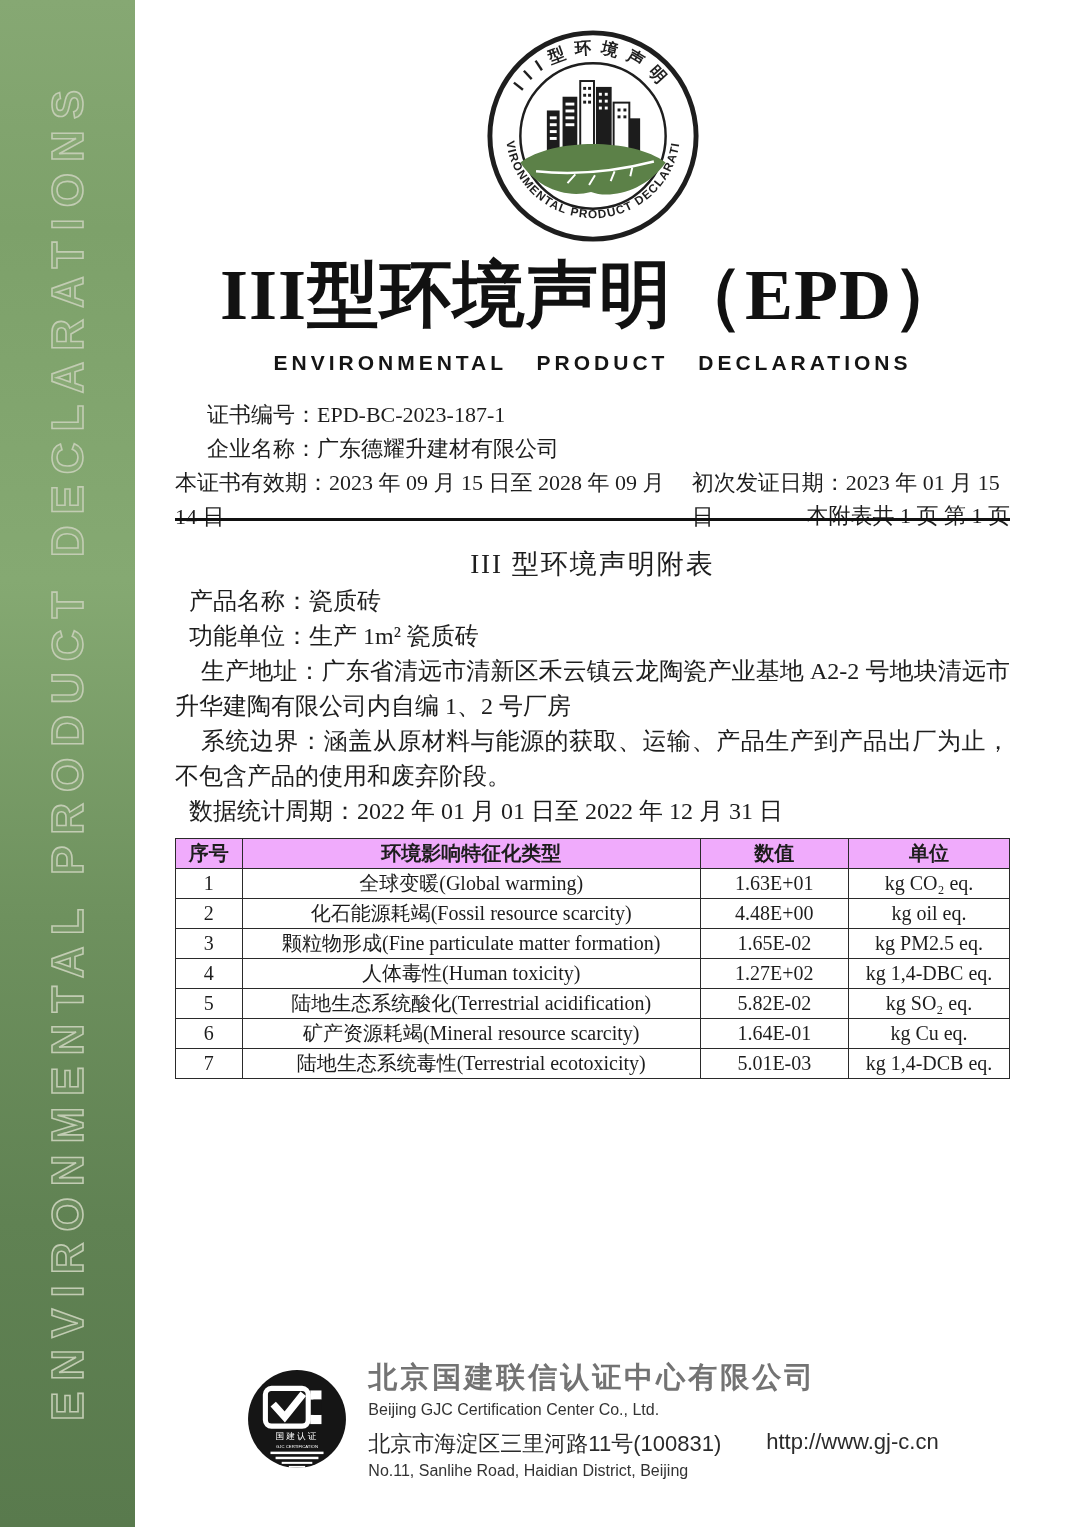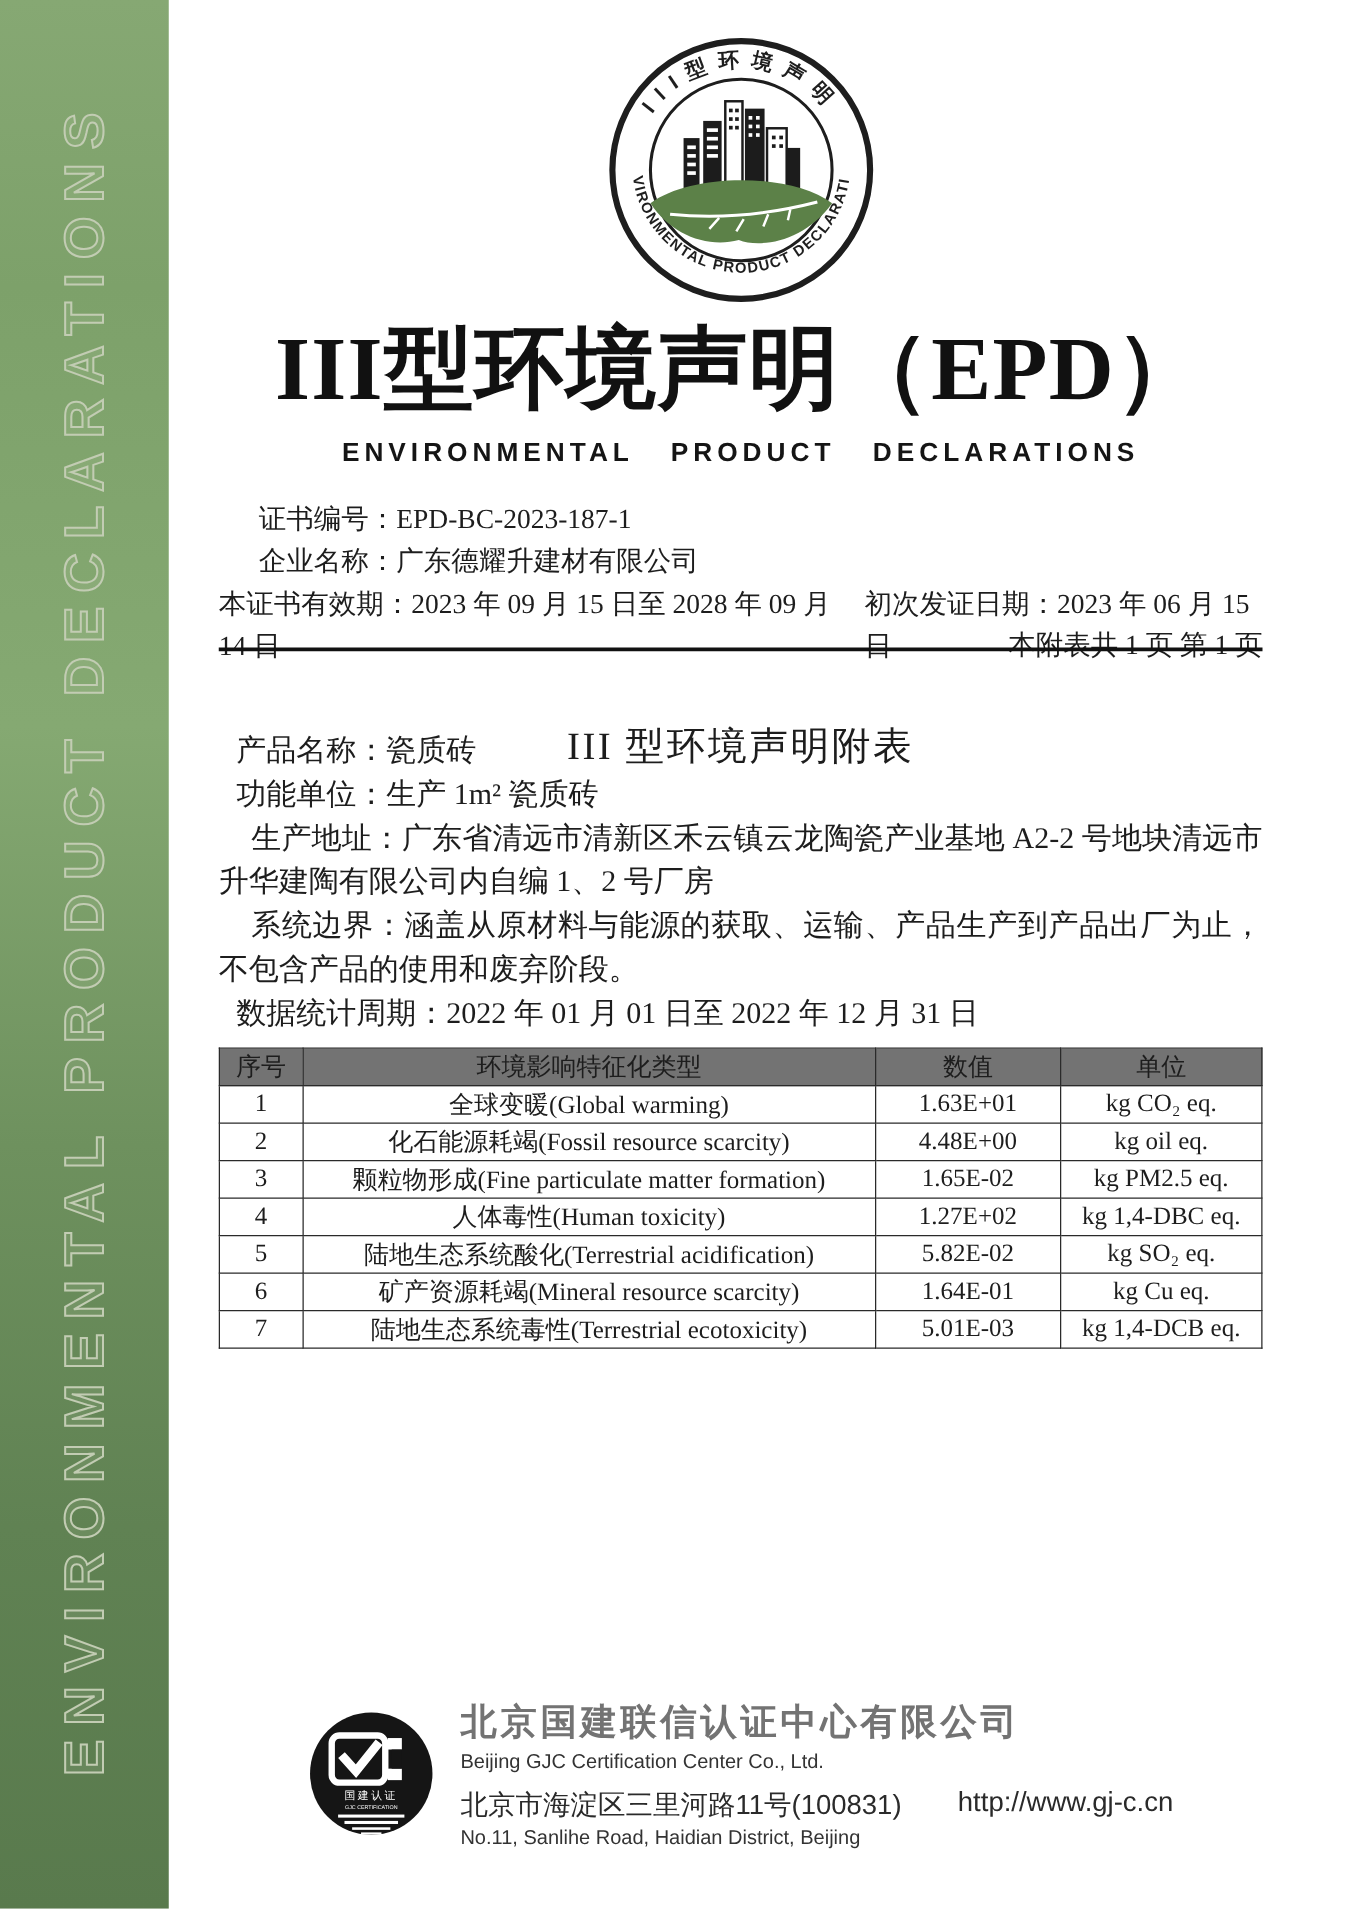--- a/index.html
+++ b/index.html
@@ -39,31 +39,31 @@
     margin-top:8px;font-family:"Liberation Sans","DejaVu Sans",sans-serif;
     font-weight:700;font-size:21px;letter-spacing:4px;word-spacing:20px;color:#151515;
   }
   
   .info-block{top:398px;font-size:22px;}
   .info-line{height:34px;line-height:34px;margin-left:32px;}
   .info-row{display:flex;justify-content:space-between;height:34px;line-height:34px;}
   .page-line{text-align:right;height:32px;line-height:32px;}
   .rule{position:absolute;left:175px;top:518px;width:835px;height:3px;background:#111;}
   
-  .attach-heading{top:576px;text-align:center;font-size:31px;letter-spacing:2px;}
+  .attach-heading{top:546px;text-align:center;font-size:27px;letter-spacing:2px;}
   .para-block{top:584px;font-size:24px;line-height:35px;}
   .para{margin:0;text-indent:14px;}
   .para.long{text-indent:26px;text-align:justify;}
   
   .epd-table{position:absolute;left:175px;top:838px;width:835px;border-collapse:collapse;
     font-size:20px;}
   .epd-table th,.epd-table td{
     border:1.6px solid #2a2a2a;text-align:center;height:29px;padding:0 4px;
   }
-  .epd-table thead th{background:#737373;font-weight:400;font-size:20px;}
+  .epd-table thead th{background:#f0abfc;font-weight:700;font-size:20px;}
   .col-no{width:60px;}.col-cat{width:470px;}.col-val{width:143px;}.col-unit{width:158px;}
   
   .footer{
     position:absolute;left:175px;top:1358px;width:835px;
     display:flex;justify-content:center;align-items:center;gap:20px;
     font-family:"Liberation Sans","DejaVu Sans",sans-serif;
   }
   .footer-text{display:flex;flex-direction:column;}
   .f-org-cn{font-size:29px;font-weight:700;letter-spacing:3px;color:#737373;}
   .f-org-en{font-size:16px;color:#333;margin-top:3px;}
@@ -138,21 +138,21 @@
 <div class="content title-block" style="position:absolute;">
   <div class="main-title">III型环境声明（EPD）</div>
   <div class="sub-title">ENVIRONMENTAL PRODUCT DECLARATIONS</div>
 </div>
 
 <div class="content info-block" style="position:absolute;">
   <div class="info-line">证书编号：EPD-BC-2023-187-1</div>
   <div class="info-line">企业名称：广东德耀升建材有限公司</div>
   <div class="info-row">
     <span>本证书有效期：2023 年 09 月 15 日至 2028 年 09 月 14 日</span>
-    <span>初次发证日期：2023 年 06 月 15 日</span>
+    <span>初次发证日期：2023 年 01 月 15 日</span>
   </div>
   <div class="page-line">本附表共 1 页  第 1 页</div>
 </div>
 
 <div class="rule"></div>
 
 <div class="content attach-heading" style="position:absolute;">III 型环境声明附表</div>
 
 <div class="content para-block" style="position:absolute;">
   <p class="para">产品名称：瓷质砖</p>

